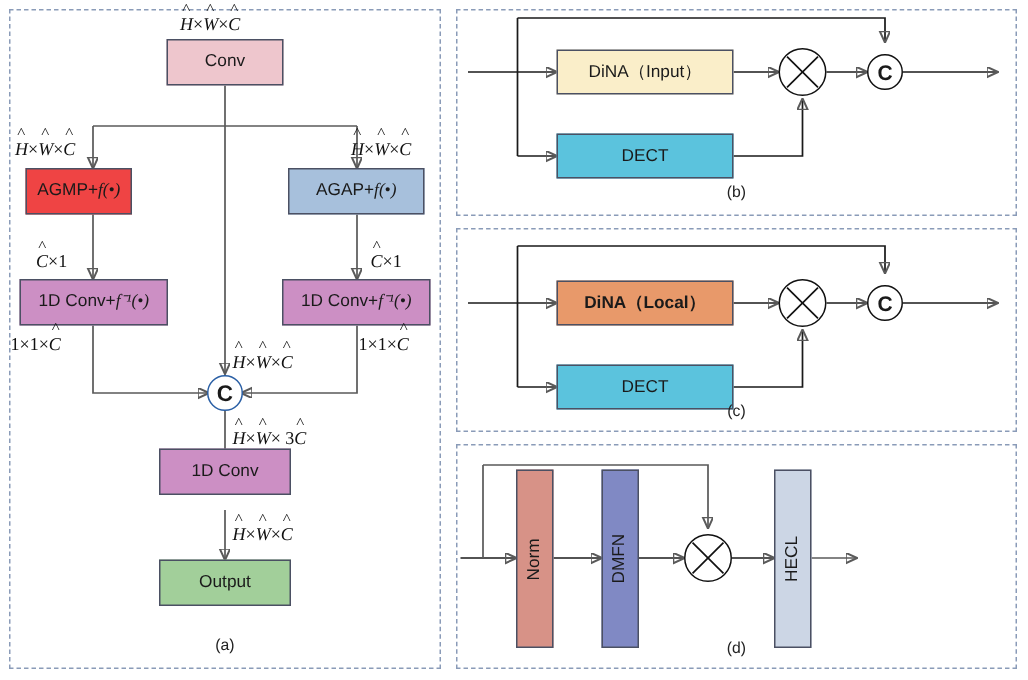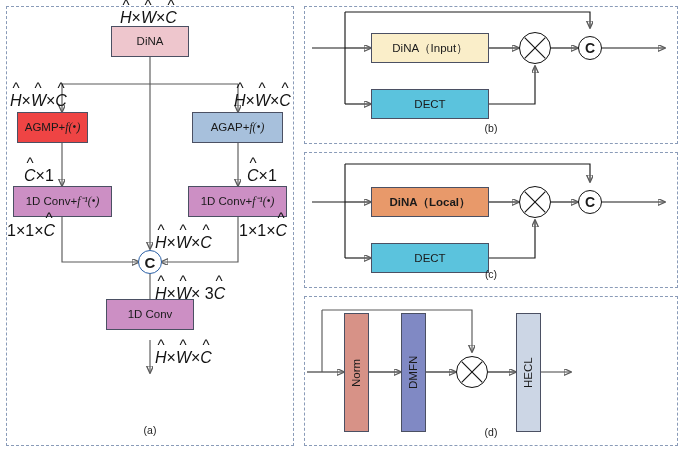--- a/index.html
+++ b/index.html
@@ -29,22 +29,22 @@
     display:flex;align-items:center;justify-content:center;
     font-size:11.5px;line-height:1.1;
     border:1px solid #4b5063;
     text-align:center;
     white-space:nowrap;
   }
   .nbox.vert{writing-mode:vertical-rl;transform:rotate(180deg);}
 
   
   .mlabel{
-    position:absolute;font-family:Liberation Sans, sans-serif;
-    font-size:16px;white-space:nowrap;color:#111;font-style:italic;
+    position:absolute;font-family:Liberation Serif, serif;
+    font-size:12px;white-space:nowrap;color:#111;font-style:italic;
   }
   .mlabel .up{font-style:normal;}
   .hat{position:relative;display:inline-block;font-style:italic;}
   .hat::before{
     content:"\005E";position:absolute;left:50%;top:-0.72em;
     transform:translateX(-48%) scaleX(1.1);
     font-size:0.86em;font-style:normal;line-height:1;
   }
 
   
@@ -138,21 +138,21 @@
     <line class="blk" x1="369" y1="372" x2="401" y2="372" marker-end="url(#ahb)"></line>
 
     <line class="blk" x1="426" y1="372" x2="456" y2="372" marker-end="url(#ahb)"></line>
 
     <line class="blk" x1="488" y1="372" x2="516" y2="372" marker-end="url(#ahb)"></line>
 
     <line x1="541" y1="372" x2="571" y2="372" marker-end="url(#ahb)"></line>
   </svg>
 
   <div class="nbox" id="a-input" style="left:111px;top:26px;width:78px;height:31px;background:#eec6cd;">
-    <span>DiNA</span>
+    <span>Conv</span>
   </div>
 
   <div class="nbox" id="a-agmp" style="left:17px;top:112px;width:71px;height:31px;background:#ef4444;">
     <span><span>AGMP+</span><span style="font-family:'Liberation Serif',serif;font-style:italic;">f(•)</span></span>
   </div>
 
   <div class="nbox" id="a-agap" style="left:192px;top:112px;width:91px;height:31px;background:#a7c0dc;justify-content:center;">
     <span><span>AGAP+</span><span style="font-family:'Liberation Serif',serif;font-style:italic;">f(•)</span></span>
   </div>
 
@@ -165,20 +165,23 @@
   </div>
 
   <div class="opc concat-a" id="a-concat" style="left:138px;top:250px;width:24px;height:24px;">
     <span>C</span>
   </div>
 
   <div class="nbox" id="a-convM" style="left:106px;top:299px;width:88px;height:31px;background:#cc8fc4;">
     <span>1D Conv</span>
   </div>
 
+  <div class="nbox" id="a-output" style="left:106px;top:373px;width:88px;height:31px;background:#a2cf9a;">
+    <span>Output</span>
+  </div>
 
   <div class="mlabel" style="left:120px;top:9px;">
     <span class="hat">H</span><span class="up">×</span><span class="hat">W</span><span class="up">×</span><span class="hat">C</span>
   </div>
   <div class="mlabel" style="left:10px;top:92px;">
     <span class="hat">H</span><span class="up">×</span><span class="hat">W</span><span class="up">×</span><span class="hat">C</span>
   </div>
   <div class="mlabel" style="left:234px;top:92px;">
     <span class="hat">H</span><span class="up">×</span><span class="hat">W</span><span class="up">×</span><span class="hat">C</span>
   </div>

